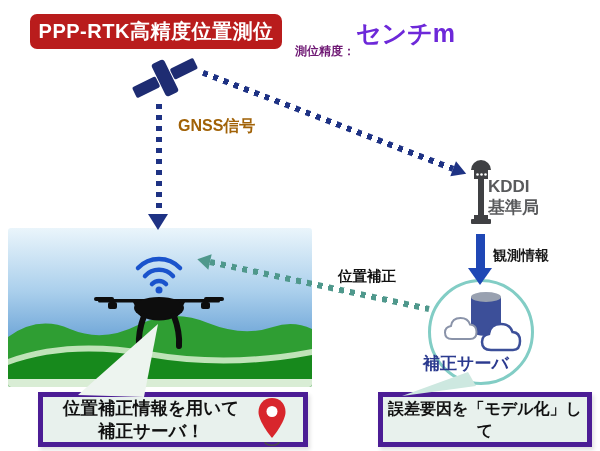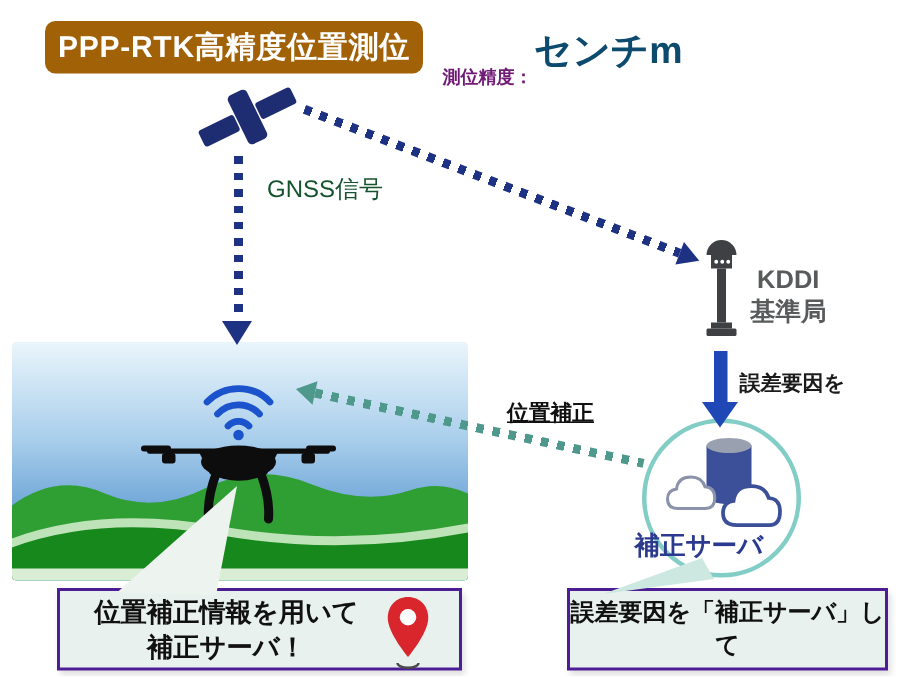--- a/index.html
+++ b/index.html
@@ -4,76 +4,76 @@
 <style>
   html,body{margin:0;padding:0;background:#fff;}
   .canvas{
     position:relative;width:600px;height:451px;background:#fff;overflow:hidden;
     font-family:"Liberation Sans",sans-serif;
   }
   .abs{position:absolute;}
 
   
   .title-box{
-    left:30px;top:14px;width:252px;height:35px;background:#a16207;border-radius:7px;
+    left:30px;top:14px;width:252px;height:35px;background:#b91c1c;border-radius:7px;
     display:flex;align-items:center;justify-content:center;z-index:5;
   }
   .title-box span{color:#fff;font-weight:bold;font-size:20px;letter-spacing:.5px;}
   .accuracy{left:295px;top:17px;height:32px;display:flex;align-items:center;z-index:5;white-space:nowrap;}
   .acc-navy{color:#701a75;font-weight:bold;font-size:12px;margin-top:36px;}
-  .acc-pink{color:#0c4a6e;font-weight:bold;font-size:25px;margin:0 1px;}
+  .acc-pink{color:#6d28d9;font-weight:bold;font-size:25px;margin:0 1px;}
 
   
   .satellite{left:128px;top:46px;width:74px;height:64px;z-index:3;}
-  .gnss-label{left:178px;top:116px;font-size:16px;font-weight:normal;color:#14532d;z-index:4;}
+  .gnss-label{left:178px;top:116px;font-size:16px;font-weight:bold;color:#a16207;z-index:4;}
   .v-arrow{left:156px;top:104px;width:6px;height:112px;z-index:2;
     background:repeating-linear-gradient(to bottom,#1e3284 0 5px,transparent 5px 11px);}
   .v-arrow-head{left:148px;top:214px;width:0;height:0;z-index:2;
     border-left:10px solid transparent;border-right:10px solid transparent;border-top:16px solid #1e3284;}
   .diag-arrow{left:204px;top:70px;width:268px;height:6px;z-index:2;
     background:repeating-linear-gradient(to right,#1e3284 0 5px,transparent 5px 11px);
     transform:rotate(21deg);transform-origin:0 0;}
   .diag-head{position:absolute;right:-14px;top:-5px;width:0;height:0;
     border-top:8px solid transparent;border-bottom:8px solid transparent;border-left:14px solid #1e3284;}
 
   
   .station{left:464px;top:157px;width:34px;height:72px;z-index:3;}
-  .station-label{left:500px;top:176px;font-size:17px;font-weight:bold;color:#595a5c;line-height:21px;z-index:3;text-align:center;}
+  .station-label{left:488px;top:176px;font-size:17px;font-weight:bold;color:#595a5c;line-height:21px;z-index:3;}
   .obs-shaft{left:476px;top:234px;width:9px;height:34px;background:#1f47b5;z-index:3;}
   .obs-head{left:468px;top:268px;width:0;height:0;z-index:3;
     border-left:12px solid transparent;border-right:12px solid transparent;border-top:17px solid #1f47b5;}
   .obs-label{left:493px;top:247px;font-size:14px;font-weight:bold;color:#1a1a1a;z-index:3;}
 
   
   .server-circle{left:428px;top:279px;width:106px;height:106px;border:3px solid #82cdc5;border-radius:50%;
     background:#fff;box-sizing:border-box;z-index:2;}
   .server-icon{left:443px;top:287px;width:84px;height:66px;z-index:3;}
   .server-label{left:423px;top:352px;width:116px;font-size:17px;font-weight:bold;color:#2b3a8f;z-index:4;}
 
   
   .teal-arrow{left:210px;top:259px;width:224px;height:6px;z-index:2;
     background:repeating-linear-gradient(to right,#4f988c 0 5px,transparent 5px 11px);
     transform:rotate(12.1deg);transform-origin:0 50%;}
   .teal-head{position:absolute;left:-13px;top:-5px;width:0;height:0;
     border-top:8px solid transparent;border-bottom:8px solid transparent;border-right:13px solid #4f988c;}
   .poscorr-label{left:325px;top:268px;width:84px;text-align:center;font-size:14.5px;font-weight:bold;
-    color:#111;line-height:17px;z-index:4;text-decoration:underline;}
+    color:#111;line-height:17px;z-index:4;}
 
   
   .scene{left:8px;top:228px;width:304px;height:159px;z-index:1;border-radius:3px;overflow:hidden;
     background:linear-gradient(180deg,#eaf5fb 0%,#aacfec 40%,#6ba3d6 72%,#9cc6e8 100%);}
   .hills{position:absolute;left:0;bottom:0;width:304px;height:84px;}
   .drone{position:absolute;left:86px;top:14px;width:130px;height:112px;}
 
   
   .left-pointer{left:68px;top:318px;width:96px;height:80px;z-index:3;}
   .right-pointer{left:398px;top:370px;width:82px;height:28px;z-index:3;}
 
   
-  .callout{background:#e8f1ed;border:2px solid #4c1d95;box-shadow:2px 3px 4px rgba(0,0,0,.12);
+  .callout{background:#e8f1ed;border:5px solid #4c1d95;box-shadow:2px 3px 4px rgba(0,0,0,.12);
     display:flex;align-items:center;justify-content:center;z-index:2;box-sizing:border-box;}
   .callout-left{left:38px;top:392px;width:270px;height:55px;padding-right:44px;}
   .callout-right{left:378px;top:392px;width:214px;height:55px;}
   .callout-text{text-align:center;color:#111;font-weight:bold;}
   .callout-left .callout-text{font-size:17.5px;line-height:23px;}
   .callout-right .callout-text{font-size:16px;line-height:22px;}
   .pin{left:256px;top:396px;width:32px;height:52px;z-index:6;}
 </style>
 </head>
 <body>
@@ -116,21 +116,21 @@
     <circle cx="17.5" cy="17.5" r="1.3" fill="#fff"></circle>
     <circle cx="21.5" cy="17.5" r="1.3" fill="#fff"></circle>
   </svg>
   <div class="abs station-label">
     <div>KDDI</div>
     <div>基準局</div>
   </div>
 
   <div class="abs obs-shaft"></div>
   <div class="abs obs-head"></div>
-  <div class="abs obs-label">誤差要因を</div>
+  <div class="abs obs-label">観測情報</div>
 
   <div class="abs server-circle"></div>
   <svg class="abs server-icon" viewBox="0 0 84 66">
     <path d="M28 10 L28 44 A15 5 0 0 0 58 44 L58 10" fill="#3c4f99"></path>
     <ellipse cx="43" cy="10" rx="15" ry="5" fill="#99a1b0"></ellipse>
     <path d="M27 52 H9 Q2 52 2 45.5 Q2 40 8 39 Q9 31 17.5 31 Q25 31 27 37.5 Q33.5 38 33.5 45 Q33.5 52 27 52 Z" fill="#fff" stroke="#8a93a9" stroke-width="2"></path>
     <path d="M70 63 H48 Q39 63 39 55 Q39 48 46 47 Q47 37 58 37 Q67 37 69.5 45 Q77 45.5 77 54 Q77 63 70 63 Z" fill="#fff" stroke="#3c4f99" stroke-width="2.5"></path>
   </svg>
   <div class="abs server-label">補正サーバ</div>
 
@@ -183,17 +183,17 @@
     </div>
   </div>
   <svg class="abs pin" viewBox="0 0 32 52">
     <path d="M16 2 C8 2 2.5 8 2.5 16 C2.5 26 16 42 16 42 C16 42 29.5 26 29.5 16 C29.5 8 24 2 16 2 Z" fill="#d8262c"></path>
     <circle cx="16" cy="15.5" r="5.5" fill="#fff"></circle>
     <path d="M9 46 a7 3.2 0 1 0 14 0" fill="none" stroke="#4a4a4a" stroke-width="1.6"></path>
   </svg>
 
   <div class="abs callout callout-right">
     <div class="callout-text">
-      <div>誤差要因を「補正サーバ」して</div>
+      <div>誤差要因を「モデル化」して</div>
     </div>
   </div>
 
 </div>
 
 </body></html>

